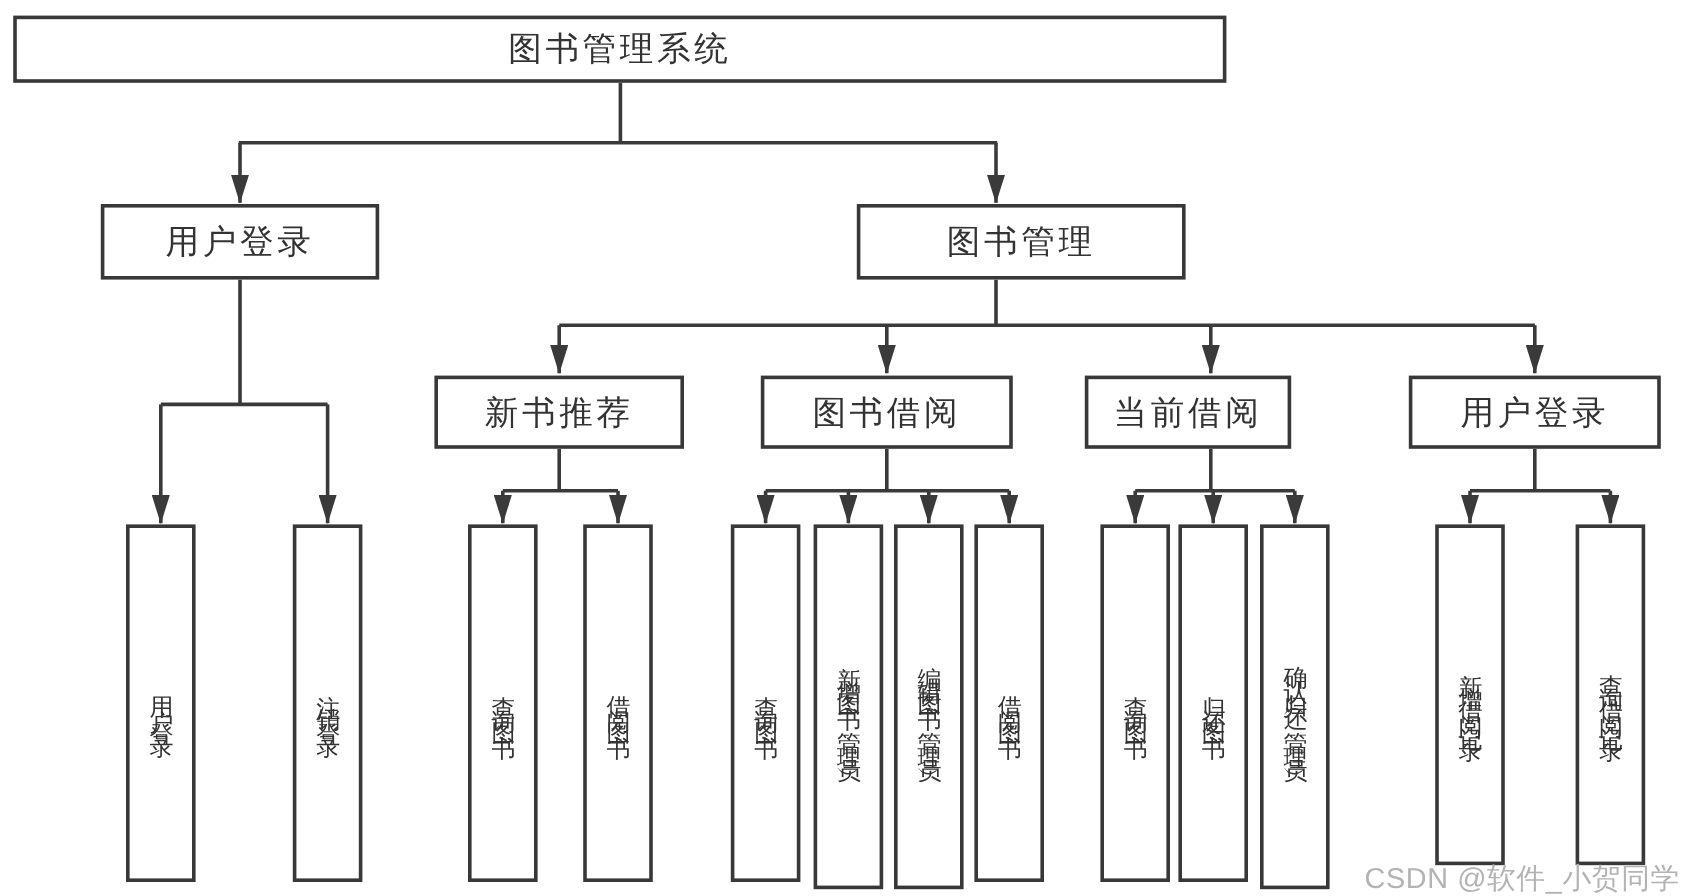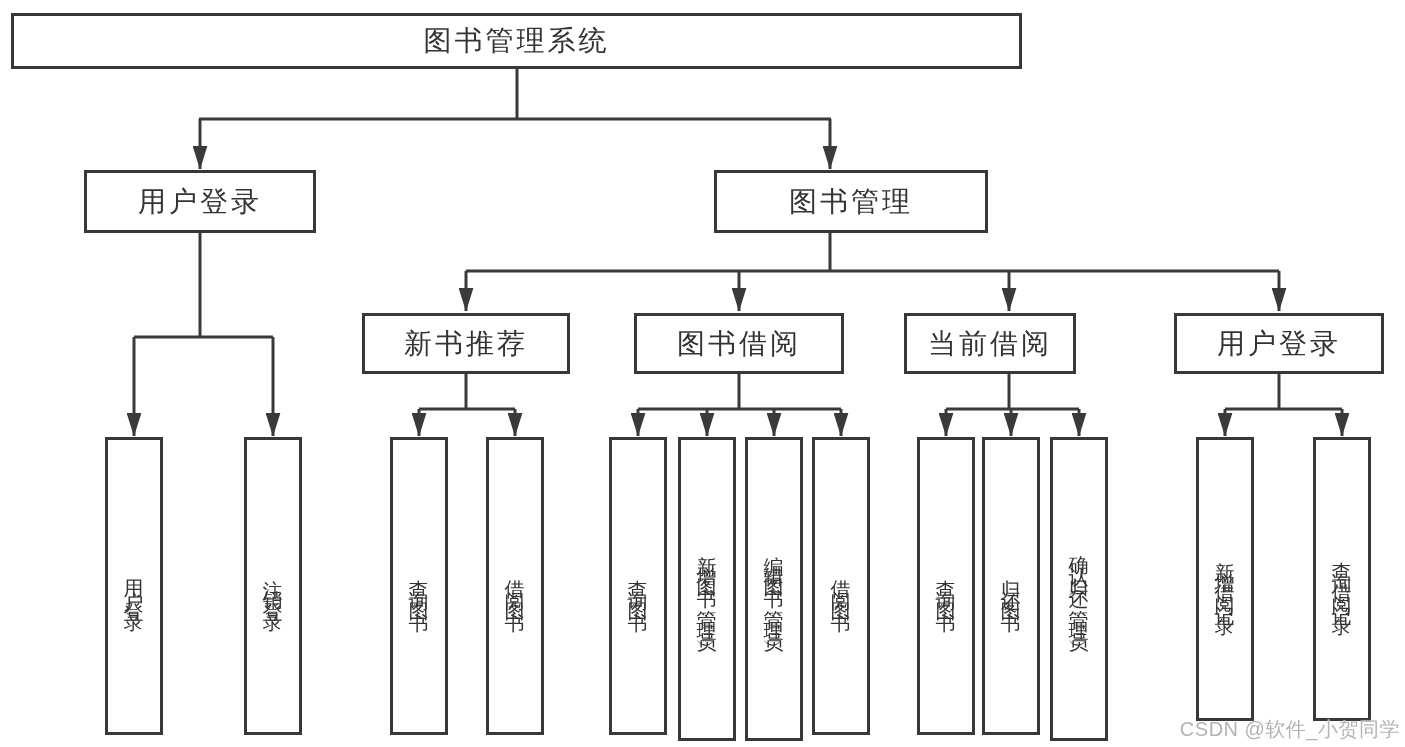--- a/index.html
+++ b/index.html
@@ -19,21 +19,21 @@
     display:flex; align-items:center; justify-content:center;
     color:var(--text,#333333);
   }
   .node.h .lbl { font-size:28px; letter-spacing:3px; white-space:nowrap; }
   .node.v .lbl {
     writing-mode:vertical-rl; text-orientation:mixed;
     font-size:20px; line-height:1; letter-spacing:0.55em;
   }
   .watermark {
     position:absolute; right:5px; top:716px;
-    font-size:20px; letter-spacing:0.5px;
+    font-size:24px; letter-spacing:0.5px;
     color:var(--watermark,#b3b3b3); white-space:nowrap;
     text-shadow:0 0 1px #ffffff; z-index:5;
   }
 </style>
 </head>
 <body>
 
 <div class="canvas">
 
   <svg class="wires" viewBox="0 0 1405 747" xmlns="http://www.w3.org/2000/svg">

